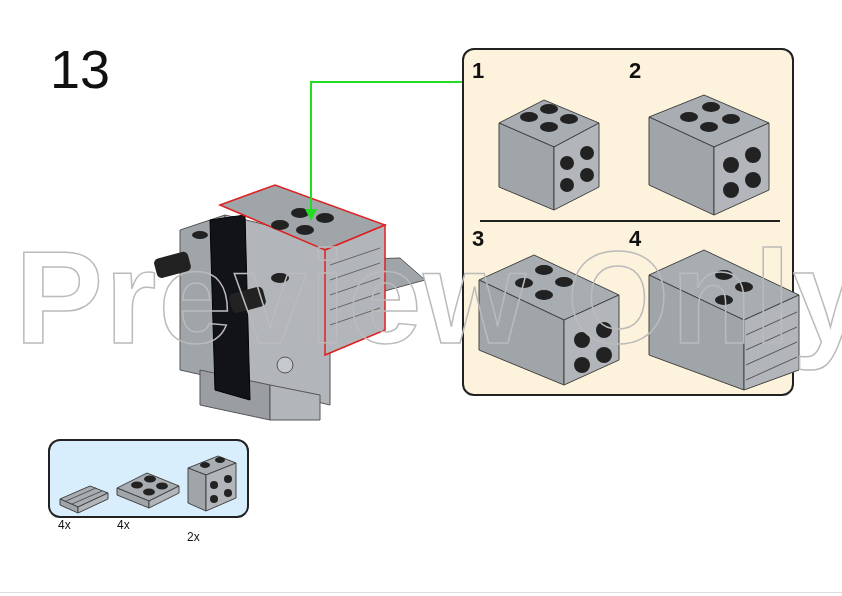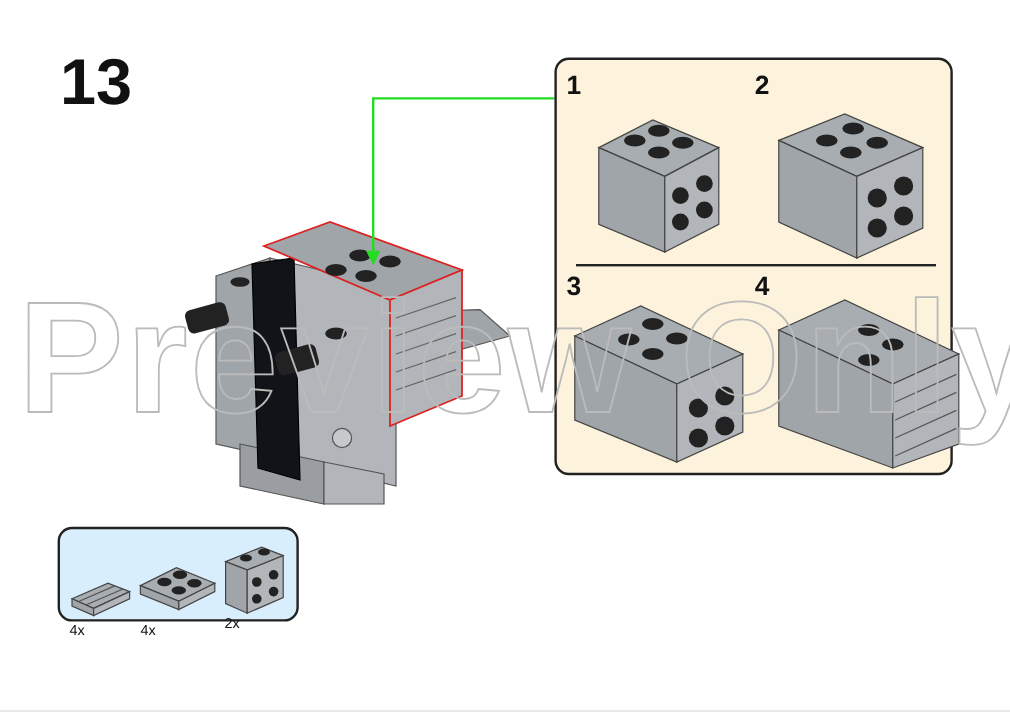--- a/index.html
+++ b/index.html
@@ -1,17 +1,17 @@
 <!DOCTYPE html>
 <html><head>
 <meta charset="utf-8">
 <style>
   html,body{margin:0;padding:0;background:#fff;}
   body{width:842px;height:596px;position:relative;overflow:hidden;font-family:"Liberation Sans",sans-serif;}
-  .step-num{position:absolute;left:50px;top:42px;font-size:54px;font-weight:bold;color:#111;line-height:1;}
+  .step-num{position:absolute;left:50px;top:42px;font-size:54px;font-weight:normal;color:#111;line-height:1;}
   .sub-panel{position:absolute;left:462px;top:48px;width:332px;height:348px;background:#fdf3dc;border:2px solid #222;border-radius:12px;box-sizing:border-box;}
   .sub-label{position:absolute;font-size:22px;font-weight:bold;color:#111;}
   .divider{position:absolute;left:16px;top:170px;width:300px;height:2px;background:#222;}
   .parts-panel{position:absolute;left:48px;top:439px;width:201px;height:79px;background:#d8eefc;border:2px solid #222;border-radius:12px;box-sizing:border-box;}
   .qty{position:absolute;font-size:12px;color:#111;}
   .footer-line{position:absolute;left:0;top:592px;width:842px;height:1px;background:#ddd;}
   svg{position:absolute;overflow:visible;}
   .watermark{position:absolute;left:15px;top:232px;font-size:132px;color:transparent;-webkit-text-stroke:1.5px #bbb;letter-spacing:2px;white-space:nowrap;line-height:1;pointer-events:none;font-weight:bold;}
 </style>
 </head>
@@ -160,17 +160,17 @@
     <polygon points="18,22 48,10 48,45 18,58" fill="#b2b6ba" stroke="#444"></polygon>
     <g fill="#222">
         <ellipse cx="17" cy="12" rx="5" ry="3"></ellipse>
         <ellipse cx="32" cy="7" rx="5" ry="3"></ellipse>
     <circle cx="26" cy="32" r="4"></circle>
         <circle cx="40" cy="26" r="4"></circle>
         <circle cx="26" cy="46" r="4"></circle>
         <circle cx="40" cy="40" r="4"></circle>
       </g>
   </svg>
-  <div class="qty" style="left:137px;top:71px;">2x</div>
+  <div class="qty" style="left:137px;top:89px;">2x</div>
 </div>
 
 <div class="watermark">Preview Only</div>
 <div class="footer-line"></div>
 
 </body></html>

